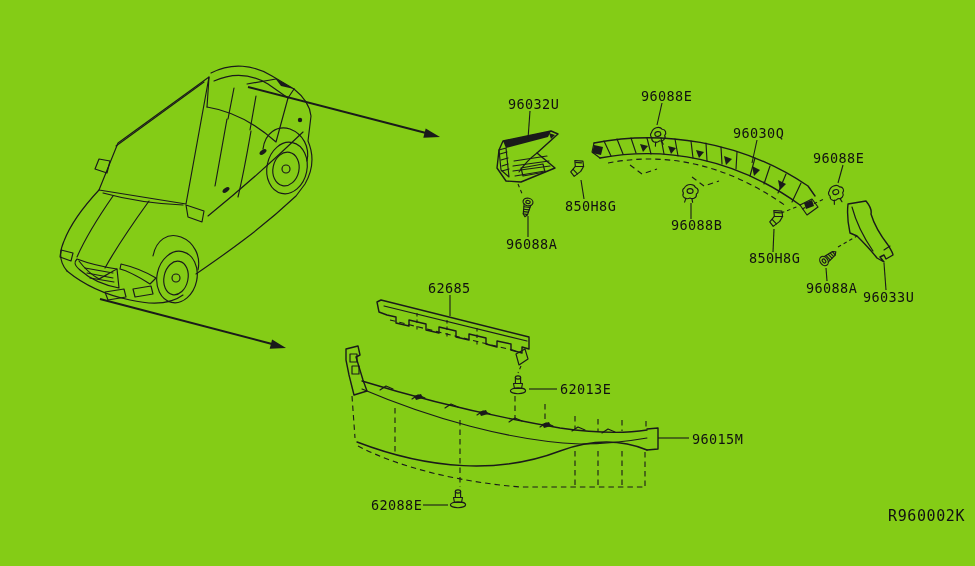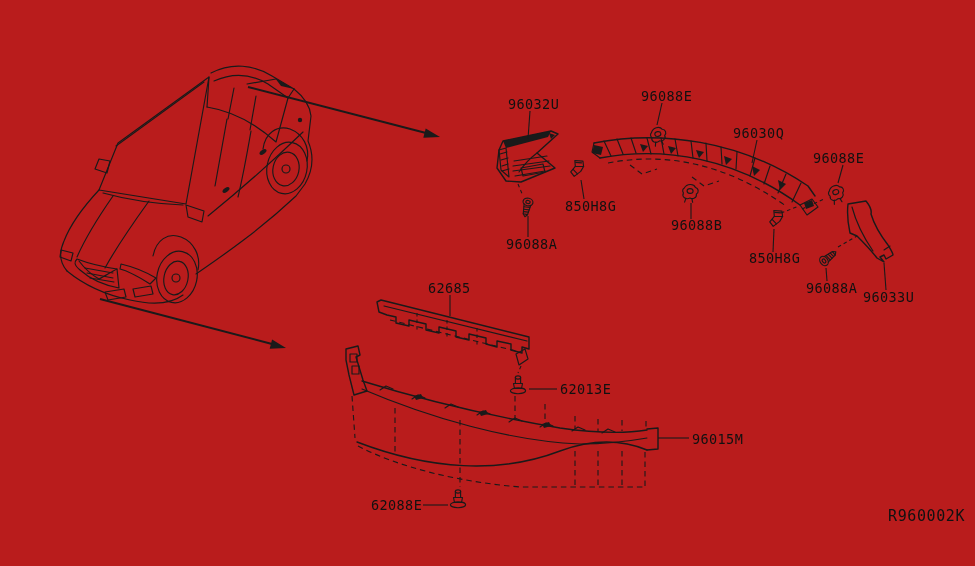--- a/index.html
+++ b/index.html
@@ -1,17 +1,17 @@
 <!DOCTYPE html>
 <html><head>
 <meta charset="utf-8">
 <style>
   html,body{margin:0;padding:0;background:#e8e8e8;}
   .stage{
-    position:relative;width:975px;height:566px;background:#b91c1c;
+    position:relative;width:975px;height:566px;background:#84cc16;
     font-family:"DejaVu Sans Mono","Liberation Mono",monospace;
     overflow:hidden;
   }
   svg{display:block}
   .ln{stroke:#1a1a1a;stroke-width:1.15;fill:none;stroke-linecap:round;stroke-linejoin:round;}
   .ln2{stroke:#1a1a1a;stroke-width:1.4;fill:none;stroke-linecap:round;stroke-linejoin:round;}
   .fill{fill:#1a1a1a;stroke:none;}
   .dash{stroke:#1a1a1a;stroke-width:1.1;fill:none;stroke-dasharray:5.5,4;}
   .dash2{stroke:#1a1a1a;stroke-width:1.05;fill:none;stroke-dasharray:3.5,3;}
   .leader{stroke:#1a1a1a;stroke-width:1.1;fill:none;}

